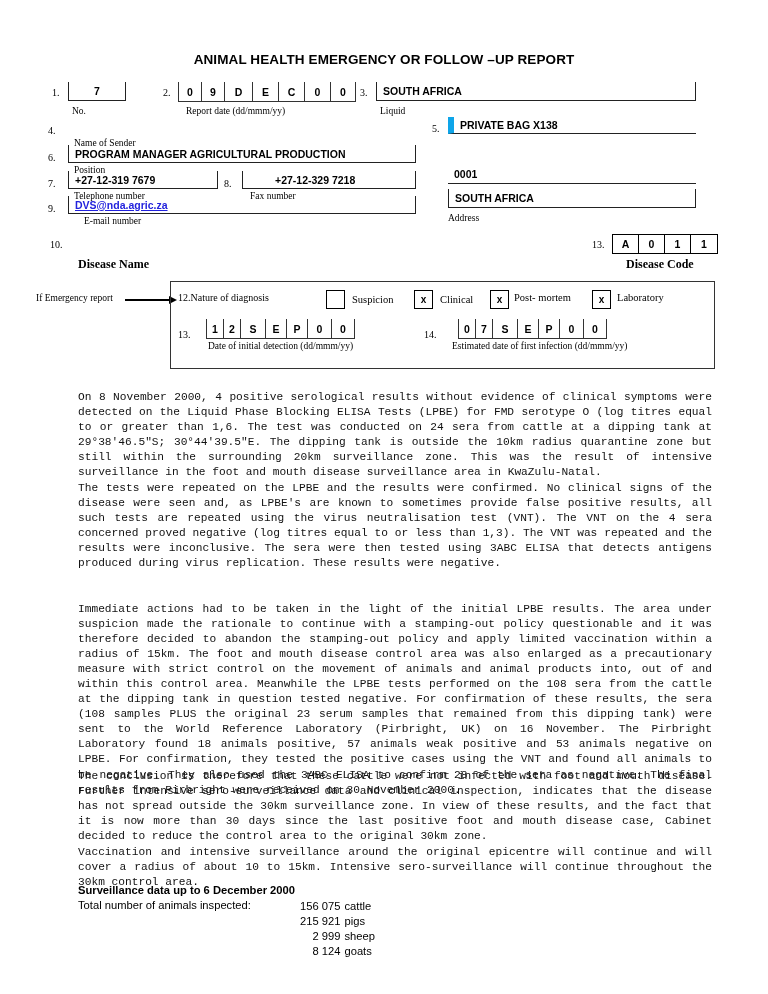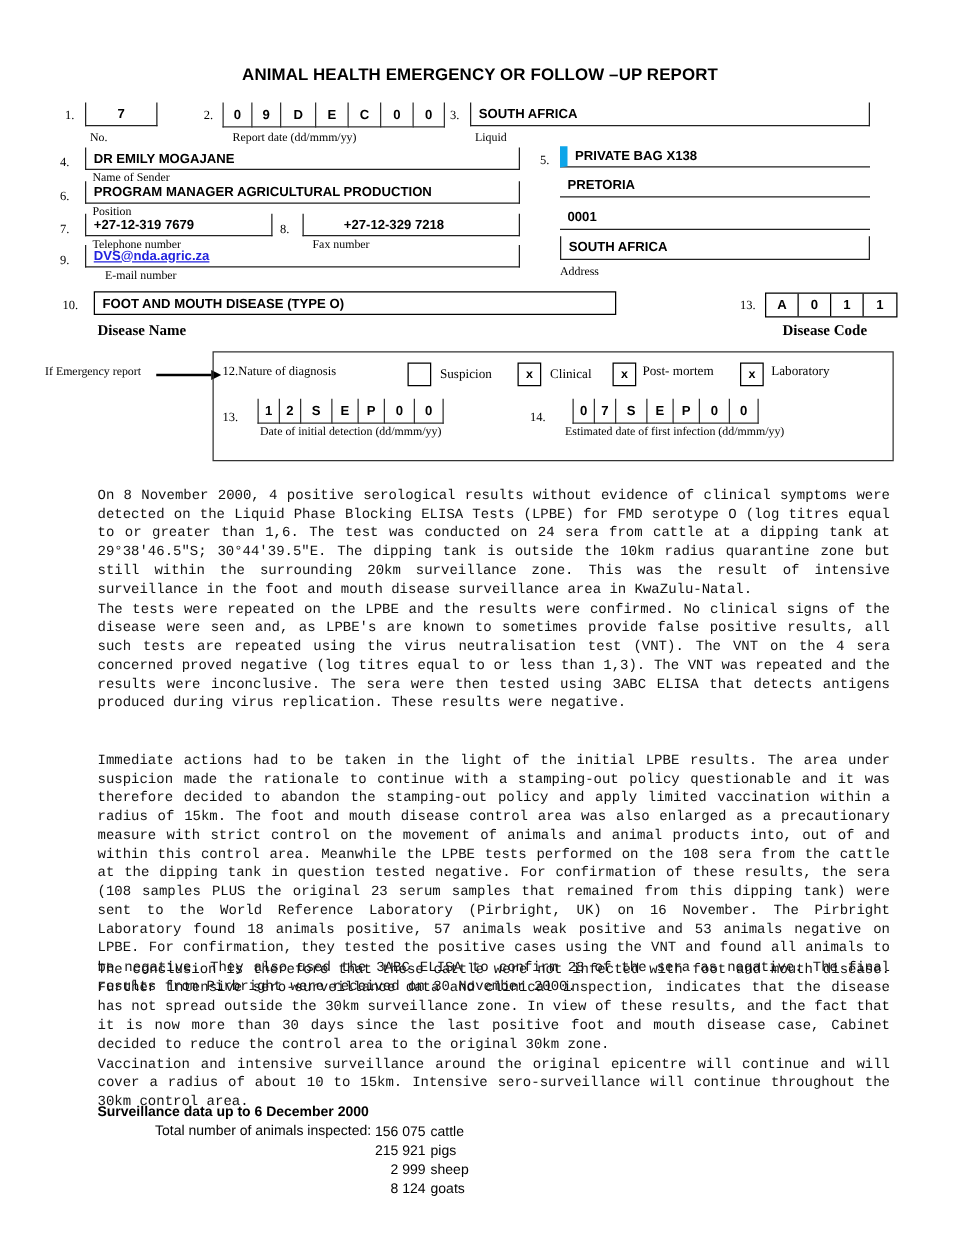--- a/index.html
+++ b/index.html
@@ -214,26 +214,24 @@
     <div class="cell" style="width:26px;">0</div>
     <div class="cell" style="width:26px;">0</div>
   </div>
   <div class="caption" style="position:absolute;left:186px;top:106px;">Report date (dd/mmm/yy)</div>
 
   <div class="num" style="position:absolute;left:360px;top:87px;">3.</div>
   <div class="ufield val" style="position:absolute;left:376px;top:82px;width:320px;height:19px;">SOUTH AFRICA</div>
   <div class="caption" style="position:absolute;left:380px;top:106px;">Liquid</div>
 
   <div class="num" style="position:absolute;left:48px;top:125px;">4.</div>
-  <div class="ufield val" style="position:absolute;left:68px;top:118px;width:348px;height:18px;">DR EMILY MOGAJANE</div>
   <div class="caption" style="position:absolute;left:74px;top:138px;">Name of Sender</div>
 
   <div class="num" style="position:absolute;left:432px;top:123px;">5.</div>
   <div class="ufield val" style="position:absolute;left:448px;top:117px;width:248px;height:17px;border-left:6px solid #0ea5e9;border-right:none;">PRIVATE BAG X138</div>
-  <div class="uline val" style="position:absolute;left:448px;top:138px;width:248px;height:20px;">PRETORIA</div>
   <div class="uline val" style="position:absolute;left:448px;top:164px;width:248px;height:20px;">0001</div>
   <div class="ufield val" style="position:absolute;left:448px;top:189px;width:248px;height:19px;">SOUTH AFRICA</div>
   <div class="caption" style="position:absolute;left:448px;top:213px;">Address</div>
 
   <div class="num" style="position:absolute;left:48px;top:152px;">6.</div>
   <div class="ufield val" style="position:absolute;left:68px;top:145px;width:348px;height:18px;">PROGRAM MANAGER AGRICULTURAL PRODUCTION</div>
   <div class="caption" style="position:absolute;left:74px;top:165px;">Position</div>
 
   <div class="num" style="position:absolute;left:48px;top:178px;">7.</div>
   <div class="ufield val" style="position:absolute;left:68px;top:171px;width:150px;height:18px;">+27-12-319 7679</div>
@@ -243,21 +241,20 @@
   <div class="ufield val" style="position:absolute;left:242px;top:171px;width:174px;height:18px;padding-left:32px;">+27-12-329 7218</div>
   <div class="caption" style="position:absolute;left:250px;top:191px;">Fax  number</div>
 
   <div class="num" style="position:absolute;left:48px;top:203px;">9.</div>
   <div class="ufield" style="position:absolute;left:68px;top:196px;width:348px;height:18px;">
     <span class="email-link">DVS@nda.agric.za</span>
   </div>
   <div class="caption" style="position:absolute;left:84px;top:216px;">E-mail number</div>
 
   <div class="num" style="position:absolute;left:50px;top:239px;">10.</div>
-  <div class="boxfield val" style="position:absolute;left:75px;top:233px;width:418px;height:19px;">FOOT AND MOUTH DISEASE (TYPE O)</div>
   <div class="val" style="position:absolute;left:78px;top:257px;font-family:'Liberation Serif',serif;font-size:12px;">Disease Name</div>
 
   <div class="num" style="position:absolute;left:592px;top:239px;">13.</div>
   <div class="codegrid" style="position:absolute;left:612px;top:234px;">
     <div class="ccell">A</div>
     <div class="ccell">0</div>
     <div class="ccell">1</div>
     <div class="ccell">1</div>
   </div>
   <div class="val" style="position:absolute;left:626px;top:257px;font-family:'Liberation Serif',serif;font-size:12px;">Disease Code</div>
@@ -308,21 +305,21 @@
   </div>
   <div class="caption" style="position:absolute;left:452px;top:341px;">Estimated date of first infection (dd/mmm/yy)</div>
 
   <div class="body-text" style="top:390px;">On 8 November 2000, 4 positive serological results without evidence of clinical symptoms were detected on the Liquid Phase Blocking ELISA Tests (LPBE) for FMD serotype O (log titres equal to or greater than 1,6. The test was conducted on 24 sera from cattle at a dipping tank at 29°38'46.5"S; 30°44'39.5"E. The dipping tank is outside the 10km radius quarantine zone but still within the surrounding 20km surveillance zone.  This was the result of intensive surveillance in the foot and mouth disease surveillance area in KwaZulu-Natal.</div>
   <div class="body-text" style="top:481px;">The tests were repeated on the LPBE and the results were confirmed.  No clinical signs of the disease were seen and, as LPBE's are known to sometimes provide false positive results, all such tests are repeated using the virus neutralisation test (VNT).  The VNT on the 4 sera concerned proved negative (log titres equal to or less than 1,3).  The VNT was repeated and the results were inconclusive.  The sera were then tested using 3ABC ELISA that detects antigens produced during virus replication.  These results were negative.</div>
   <div class="body-text" style="top:602px;">Immediate actions had to be taken in the light of the initial LPBE results.  The area under suspicion made the rationale to continue with a stamping-out policy questionable and it was therefore decided to abandon the stamping-out policy and apply limited vaccination within a radius of 15km.  The foot and mouth disease control area was also enlarged as a precautionary measure with strict control on the movement of animals and animal products into, out of and within this control area.  Meanwhile the LPBE tests performed on the 108 sera from the cattle at the dipping tank in question tested negative.  For confirmation of these results, the sera (108 samples PLUS the original 23 serum samples that remained from this dipping tank) were sent to the World Reference Laboratory (Pirbright, UK) on 16 November.  The Pirbright Laboratory found 18 animals positive, 57 animals weak positive and 53 animals negative on LPBE.  For confirmation, they tested the positive cases using the VNT and found all animals to be negative.  They also used the 3ABC ELISA to confirm 28 of the sera as negative.  The final results from Pirbright were received on 30 November 2000.</div>
   <div class="body-text" style="top:769px;">The conclusion is therefore that these cattle were not infected with foot and mouth disease. Further intensive sero-surveillance data and clinical inspection, indicates that the disease has not spread outside the 30km surveillance zone.  In view of these results, and the fact that it is now more than 30 days since the last positive foot and mouth disease case, Cabinet decided to reduce the control area to the original 30km zone.</div>
   <div class="body-text" style="top:845px;">Vaccination and intensive surveillance around the original epicentre will continue and will cover a radius of about 10 to 15km.  Intensive sero-surveillance will continue throughout the 30km control area.</div>
 
   <div class="surv-title" style="position:absolute;left:78px;top:884px;">Surveillance data up to 6 December 2000</div>
-  <div style="position:absolute;left:78px;top:899px;font-size:11.2px;margin-left:46px;">Total number of animals inspected:</div>
+  <div style="position:absolute;left:78px;top:899px;font-size:11.2px;">Total number of animals inspected:</div>
 
   <table class="surv-table" style="position:absolute;left:300px;top:899px;">
     <tbody>
       <tr>
         <td class="surv-num">156 075</td>
         <td>cattle</td>
       </tr>
       <tr>
         <td class="surv-num">215 921</td>
         <td> pigs</td>

